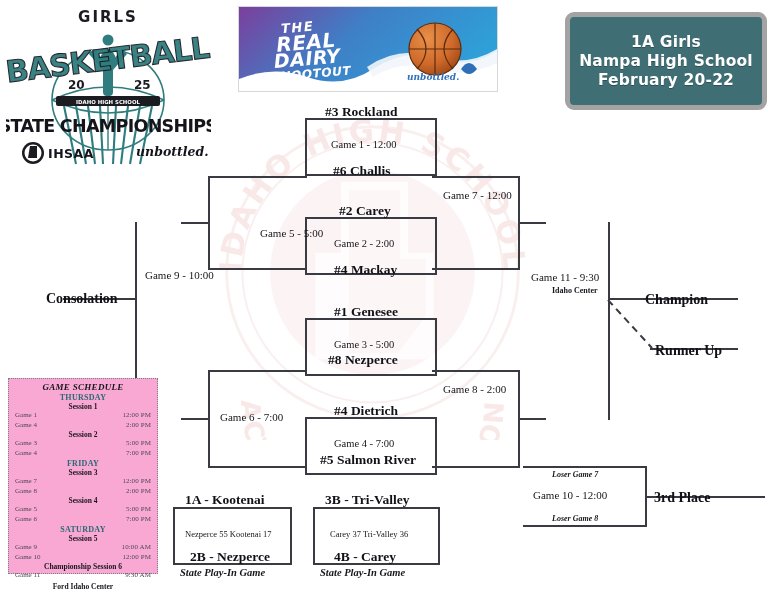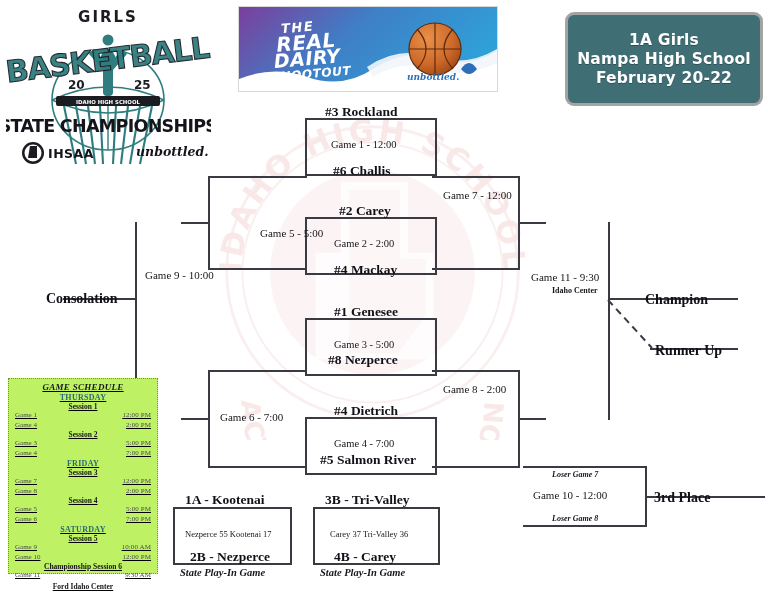--- a/index.html
+++ b/index.html
@@ -22,21 +22,21 @@
 
   
   .banner{
     position:absolute;left:238px;top:6px;width:258px;height:84px;z-index:3;
     border:1px solid #d8d8d8;background:#3b87c8;overflow:hidden;
   }
 
   
   .titlebox{
     position:absolute;left:565px;top:12px;width:192px;height:88px;z-index:3;
-    background:#3f6f75;border:3px solid #a3a3a3;border-radius:9px;
+    background:#3f6f75;border:5px solid #a3a3a3;border-radius:9px;
     display:flex;flex-direction:column;align-items:center;justify-content:center;
     color:#ffffff;font-family:"DejaVu Sans", sans-serif;font-weight:bold;
     font-size:15.5px;line-height:19px;letter-spacing:.2px;
     text-shadow:0 1px 0 rgba(0,0,0,.28);
   }
 
   
   .ln{position:absolute;background:#3a3a42;z-index:2;}
   .h{height:2px;}
   .v{width:2px;}
@@ -73,23 +73,23 @@
     font-family:"Liberation Serif", serif;
   }
   .pigtitle{
     position:absolute;z-index:4;font-size:10.5px;color:#16161c;white-space:nowrap;
     font-style:italic;font-weight:bold;font-family:"Liberation Serif", serif;
   }
 
   
   .sched{
     position:absolute;left:8px;top:378px;width:150px;height:196px;z-index:3;
-    border:1px dotted #7d7d86;background:#bef264;
+    border:1px dotted #7d7d86;background:#f9a8d4;
     font-family:"Liberation Serif", serif;
-    padding:3px 4px 0 4px;box-sizing:border-box;text-decoration:underline;
+    padding:3px 4px 0 4px;box-sizing:border-box;
   }
   .sched .hd{
     text-align:center;font-style:italic;font-weight:bold;font-size:9px;
     color:#16161c;letter-spacing:.3px;margin-bottom:1px;
   }
   .sched .day{
     text-align:center;font-weight:bold;font-size:8px;color:#2a6a73;
     letter-spacing:.3px;margin-top:1px;
   }
   .sched .sess{

